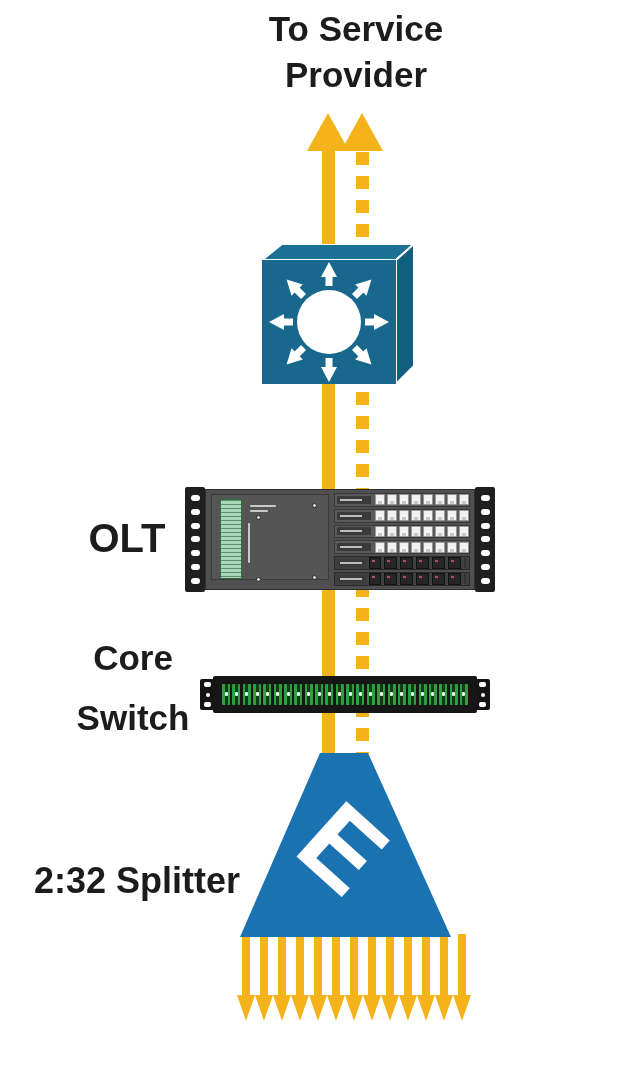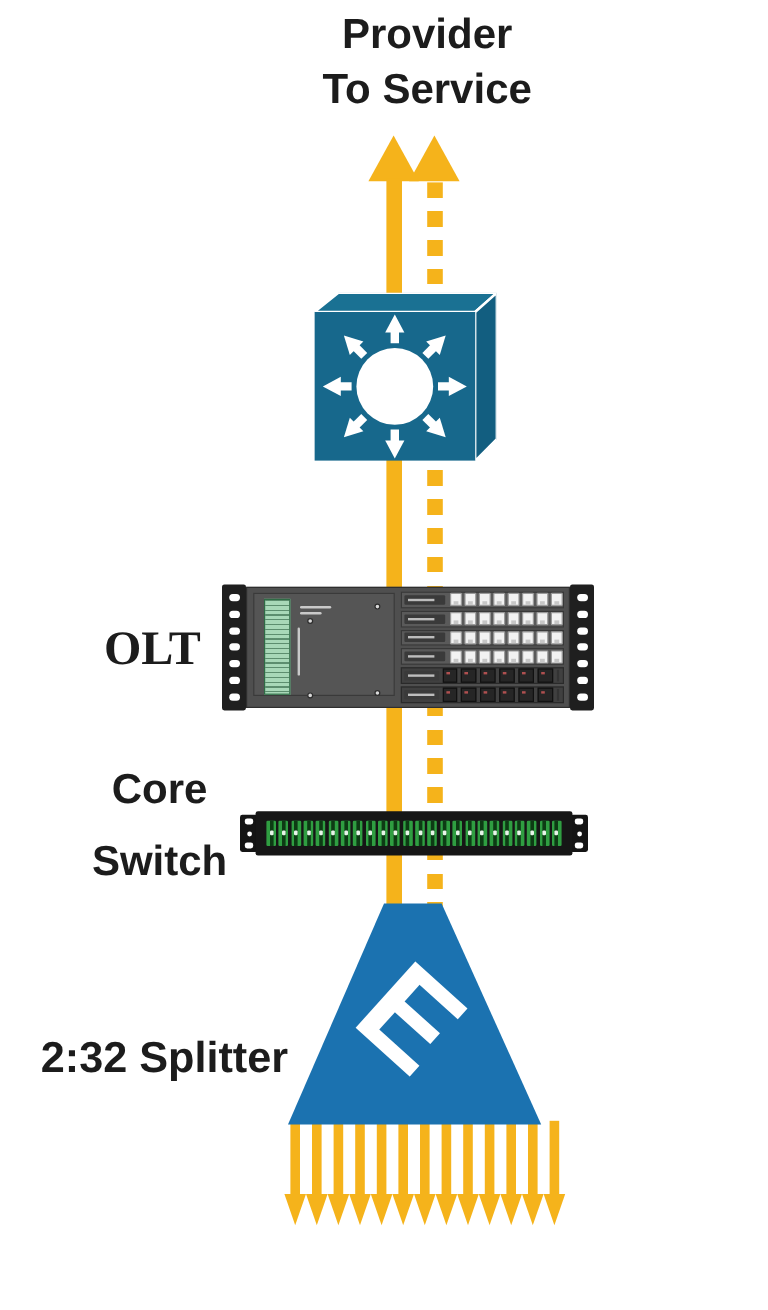--- a/index.html
+++ b/index.html
@@ -4,21 +4,21 @@
 <style>
   html,body{margin:0;padding:0;background:#fff;}
   .canvas{
     position:relative;width:640px;height:1092px;background:#fff;overflow:hidden;
     font-family:"Liberation Sans", sans-serif;color:var(--text,#1c1c1c);
   }
   .lbl{position:absolute;font-weight:700;text-align:center;color:var(--text,#1c1c1c);}
   .top-title{left:236px;top:6px;width:240px;font-size:35px;line-height:46px;}
   .bottom-title{left:217px;top:1026px;width:252px;font-size:33px;}
   .core-switch-label{left:96px;top:280px;width:200px;font-size:35px;line-height:49px;}
-  .olt-label{left:47px;top:516px;width:160px;font-size:40px;font-family:Liberation Serif, serif;}
+  .olt-label{left:47px;top:516px;width:160px;font-size:40px;}
   .fiber-panel-label{left:33px;top:628px;width:200px;font-size:35px;line-height:60px;}
   .splitter-label{left:17px;top:860px;width:240px;font-size:36px;}
 
   
   .uplink{position:absolute;z-index:1;}
   .up-head{width:0;height:0;border-left:21px solid transparent;border-right:21px solid transparent;
            border-bottom:38px solid var(--yellow,#F5B31B);}
   .solid-head{left:307px;top:113px;}
   .dashed-head{left:341px;top:113px;}
   .solid-stem{left:322px;top:149px;width:13px;height:606px;background:var(--yellow,#F5B31B);}
@@ -75,22 +75,22 @@
   .fan-stem{width:8px;height:61px;background:var(--yellow,#F5B31B);}
   .fan-head{width:0;height:0;border-left:9px solid transparent;border-right:9px solid transparent;
             border-top:26px solid var(--yellow,#F5B31B);}
 </style>
 </head>
 <body>
 
 <div class="canvas">
 
   <div class="lbl top-title">
+    <div>To Service</div>
     <div>Provider</div>
-    <div>To Service</div>
   </div>
 
   <div class="uplink up-head solid-head"></div>
   <div class="uplink solid-stem"></div>
   <div class="uplink up-head dashed-head"></div>
   <div class="uplink dashed-stem"></div>
 
   <svg class="switch-svg" width="152" height="140" viewBox="0 0 152 140">
     <polygon points="0,16 20,0 152,0 134,16" fill="#1A7193" stroke="#fff" stroke-width="2"></polygon>
     <polygon points="134,16 152,0 152,122 134,140" fill="#125E80" stroke="#fff" stroke-width="2"></polygon>

